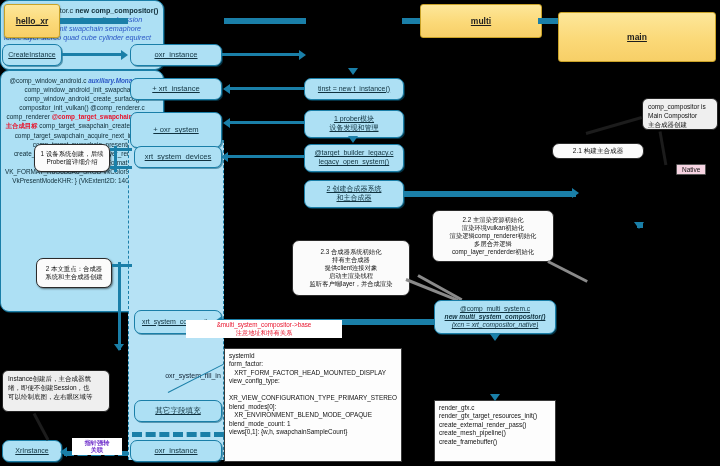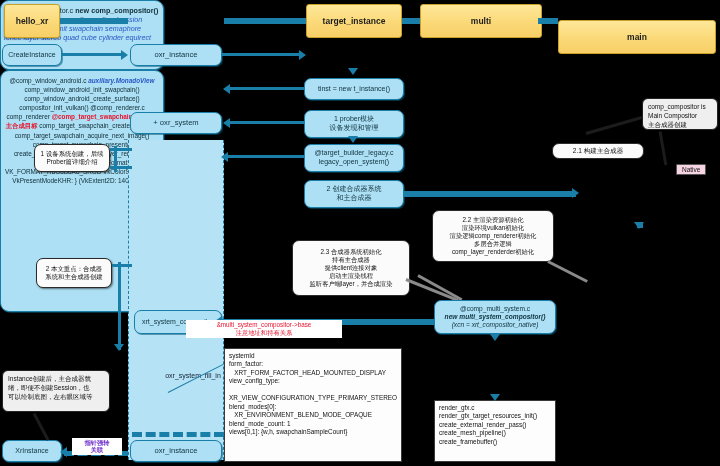--- a/index.html
+++ b/index.html
@@ -6,21 +6,21 @@
   body{
     width:720px;height:466px;position:relative;overflow:hidden;
     font-family:"Liberation Sans","DejaVu Sans",sans-serif;
     color:#111;
   }
   .canvas{position:absolute;inset:0;}
 
   
   .box{position:absolute;box-sizing:border-box;display:flex;
        align-items:center;justify-content:center;text-align:center;
-       line-height:1.22;}
+       line-height:1.22;text-decoration:underline;}
 
   .yellow{
     background:linear-gradient(180deg,#fde79a 0%,#fbd978 55%,#f7cf67 100%);
     border:1px solid #c9a227;border-radius:3px;
     font-size:8.5px;font-weight:bold;color:#1d1d1d;
     box-shadow:0 1px 2px rgba(0,0,0,.45);
   }
 
   .blue{
     background:#ade0f4;border:1.6px solid #1a7fa8;border-radius:7px;
@@ -101,48 +101,49 @@
 </style>
 </head>
 <body>
 
 <div class="canvas">
 
   <div class="lifeline" style="left:128px;top:140px;width:96px;height:320px;"></div>
   <div class="lifeline" style="left:306px;top:44px;width:0px;height:0px;"></div>
 
   <div class="box yellow" style="left:4px;top:4px;width:56px;height:34px;">hello_xr</div>
-  <div class="box yellow" style="left:306px;top:4px;width:96px;height:34px;">target_instance</div>
   <div class="box yellow" style="left:420px;top:4px;width:122px;height:34px;">multi</div>
-  <div class="box yellow" style="left:558px;top:20px;width:158px;height:34px;">main</div>
+  <div class="box yellow" style="left:558px;top:12px;width:158px;height:50px;">main</div>
 
   <div class="hline" style="left:60px;top:18px;width:68px;"></div>
   <div class="hline" style="left:224px;top:18px;width:82px;"></div>
   <div class="hline" style="left:402px;top:18px;width:18px;"></div>
   <div class="hline" style="left:538px;top:18px;width:20px;"></div>
 
   <div class="box blue" style="left:2px;top:44px;width:60px;height:22px;font-size:7px;">CreateInstance</div>
   <div class="box blue" style="left:130px;top:44px;width:92px;height:22px;">oxr_instance</div>
 
   <div class="hline thin" style="left:62px;top:53px;width:60px;"></div>
   <div class="arrowR" style="left:121px;top:50px;"></div>
   <div class="hline thin" style="left:222px;top:53px;width:78px;"></div>
   <div class="arrowR" style="left:299px;top:50px;"></div>
 
+  <div class="box blue" style="left:130px;top:78px;width:92px;height:22px;">+ xrt_instance</div>
   <div class="box blue" style="left:304px;top:78px;width:100px;height:22px;font-size:7px;">tinst = new t_instance()</div>
   <div class="hline thin" style="left:230px;top:87px;width:74px;"></div>
   <div class="arrowL" style="left:223px;top:84px;"></div>
   <div class="arrowD" style="left:348px;top:68px;"></div>
 
-  <div class="box blue" style="left:130px;top:112px;width:92px;height:22px;">+ oxr_system</div>
+  <div class="box blue" style="left:130px;top:112px;width:92px;height:36px;">+ oxr_system</div>
   <div class="box blue" style="left:304px;top:110px;width:100px;height:28px;font-size:7px;white-space:pre-line;">1 prober模块
 设备发现和管理</div>
   <div class="hline thin" style="left:230px;top:121px;width:74px;"></div>
   <div class="arrowL" style="left:223px;top:118px;"></div>
 
+  <div class="box blue" style="left:134px;top:146px;width:88px;height:22px;">xrt_system_devices</div>
   <div class="box blue" style="left:304px;top:144px;width:100px;height:28px;font-size:7px;white-space:pre-line;">@target_builder_legacy.c
 legacy_open_system()</div>
   <div class="hline thin" style="left:228px;top:155px;width:76px;"></div>
   <div class="arrowL" style="left:221px;top:152px;"></div>
   <div class="arrowD" style="left:348px;top:136px;"></div>
 
   <div class="note" style="left:34px;top:144px;width:76px;height:28px;white-space:pre-line;font-size:6.4px;">1 设备系统创建，后续
 Prober篇详细介绍</div>
   <div class="vline" style="left:114px;top:146px;height:26px;"></div>
   <div class="hline thin" style="left:110px;top:148px;width:22px;"></div>
@@ -165,20 +166,21 @@
   <div class="arrowL" style="left:215px;top:316px;"></div>
 
   <div class="redlabel" style="left:186px;top:320px;width:152px;">
     <span>&amp;multi_system_compositor-&gt;base</span><br>
     <span>注意地址和持有关系</span>
   </div>
 
   <div class="freetext" style="left:150px;top:372px;width:86px;">oxr_system_fill_in</div>
   <div class="thinlink" style="left:168px;top:392px;width:62px;transform:rotate(-27deg);"></div>
 
+  <div class="box blue" style="left:134px;top:400px;width:88px;height:22px;">其它字段填充</div>
 
   <div class="dashline" style="left:132px;top:432px;width:92px;"></div>
 
   <div class="box blue" style="left:130px;top:440px;width:92px;height:22px;">oxr_instance</div>
 
   <div class="box blue" style="left:2px;top:440px;width:60px;height:22px;font-size:7px;">XrInstance</div>
   <div class="dashline" style="left:64px;top:451px;width:64px;"></div>
   <div class="arrowL" style="left:60px;top:447px;"></div>
   <div class="purplelabel" style="left:72px;top:438px;width:44px;white-space:pre-line;">指针强转
 关联</div>

